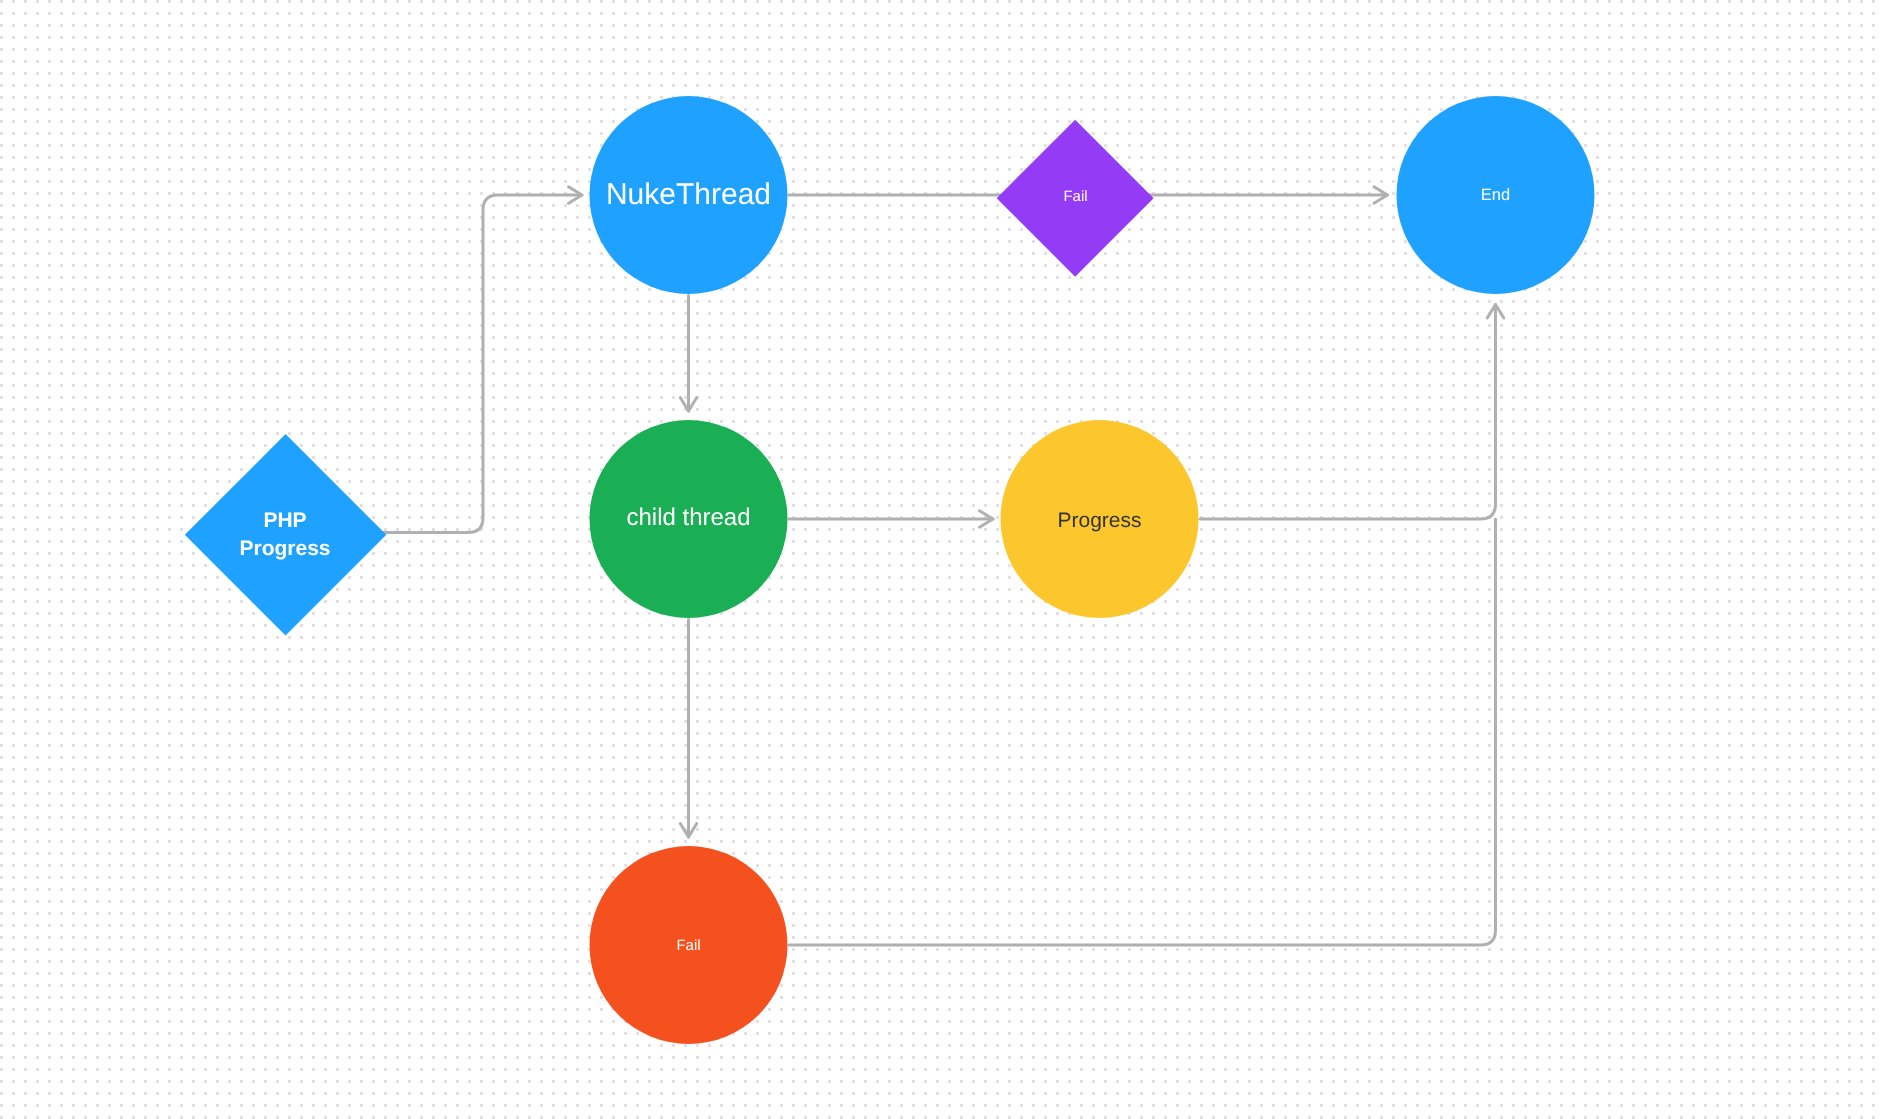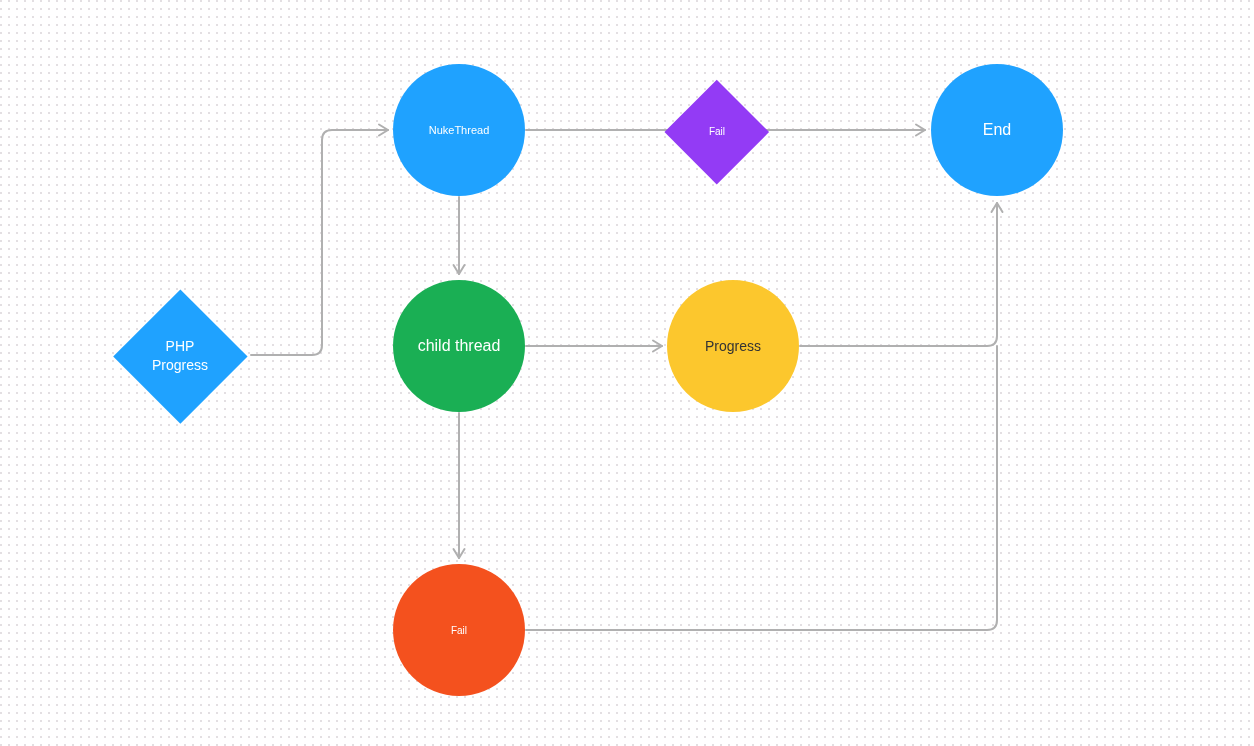--- a/index.html
+++ b/index.html
@@ -91,33 +91,33 @@
         <path d="M 379 135.5 L 388 130 L 379 124.5"></path>
         <path d="M 916 135.5 L 925 130 L 916 124.5"></path>
         <path d="M 453.5 265 L 459 274 L 464.5 265"></path>
         <path d="M 653 351.5 L 662 346 L 653 340.5"></path>
         <path d="M 453.5 549 L 459 558 L 464.5 549"></path>
         <path d="M 1002.5 212 L 997 203 L 991.5 212"></path>
       </g>
   </svg>
 
   <div id="node-layer">
-      <div class="diamond-wrap" style="left: 113px; top: 289px; width: 134px; height: 134px;">
+      <div class="diamond-wrap" style="left: 123px; top: 289px; width: 134px; height: 134px; font-weight: bold;">
         <div class="diamond-shape" style="width: 94.7523px; height: 94.7523px; left: 19.6238px; top: 19.6238px; background: rgb(31, 162, 255);"></div>
         <div class="diamond-label" style="color: rgb(255, 255, 255); font-size: 14px;">PHP
 Progress</div>
       </div>
-      <div class="node node-circle" style="left: 393px; top: 64px; width: 132px; height: 132px; background: rgb(31, 162, 255); color: rgb(255, 255, 255); font-size: 11px;">
+      <div class="node node-circle" style="left: 393px; top: 64px; width: 132px; height: 132px; background: rgb(31, 162, 255); color: rgb(255, 255, 255); font-size: 20px;">
         <span class="node-label">NukeThread</span>
       </div>
       <div class="diamond-wrap" style="left: 665px; top: 80px; width: 104px; height: 104px;">
         <div class="diamond-shape" style="width: 73.5391px; height: 73.5391px; left: 15.2304px; top: 15.2304px; background: rgb(147, 59, 245);"></div>
         <div class="diamond-label" style="color: rgb(255, 255, 255); font-size: 10px;">Fail</div>
       </div>
-      <div class="node node-circle" style="left: 931px; top: 64px; width: 132px; height: 132px; background: rgb(31, 162, 255); color: rgb(255, 255, 255); font-size: 16px; text-align: center;">
+      <div class="node node-circle" style="left: 931px; top: 64px; width: 132px; height: 132px; background: rgb(31, 162, 255); color: rgb(255, 255, 255); font-size: 11px; text-align: center;">
         <span class="node-label">End</span>
       </div>
       <div class="node node-circle" style="left: 393px; top: 280px; width: 132px; height: 132px; background: rgb(26, 175, 84); color: rgb(255, 255, 255); font-size: 16px;">
         <span class="node-label">child thread</span>
       </div>
       <div class="node node-circle" style="left: 667px; top: 280px; width: 132px; height: 132px; background: rgb(252, 199, 45); color: rgb(51, 51, 51); font-size: 14px;">
         <span class="node-label">Progress</span>
       </div>
       <div class="node node-circle" style="left: 393px; top: 564px; width: 132px; height: 132px; background: rgb(244, 81, 30); color: rgb(255, 255, 255); font-size: 10px;">
         <span class="node-label">Fail</span>

